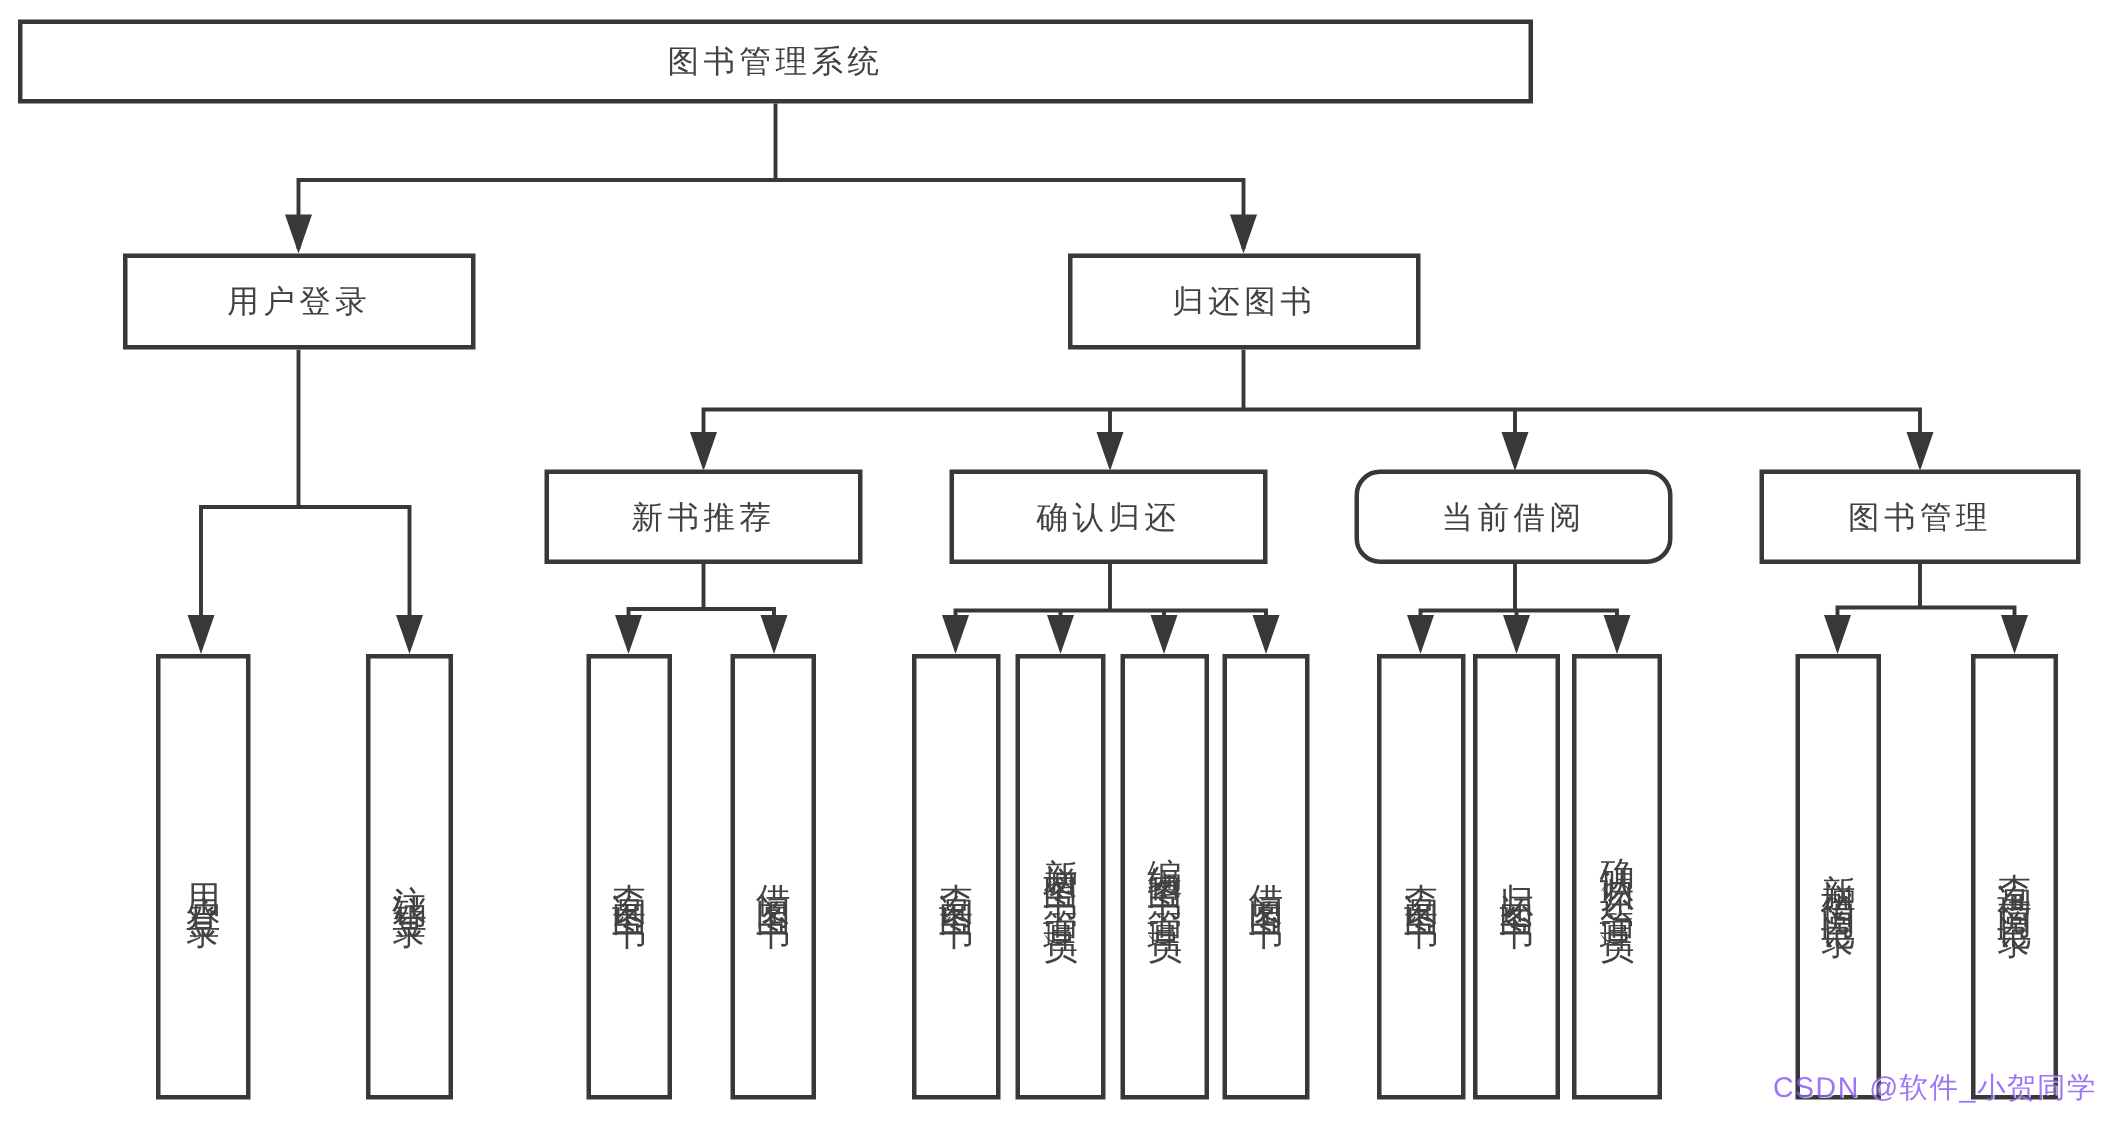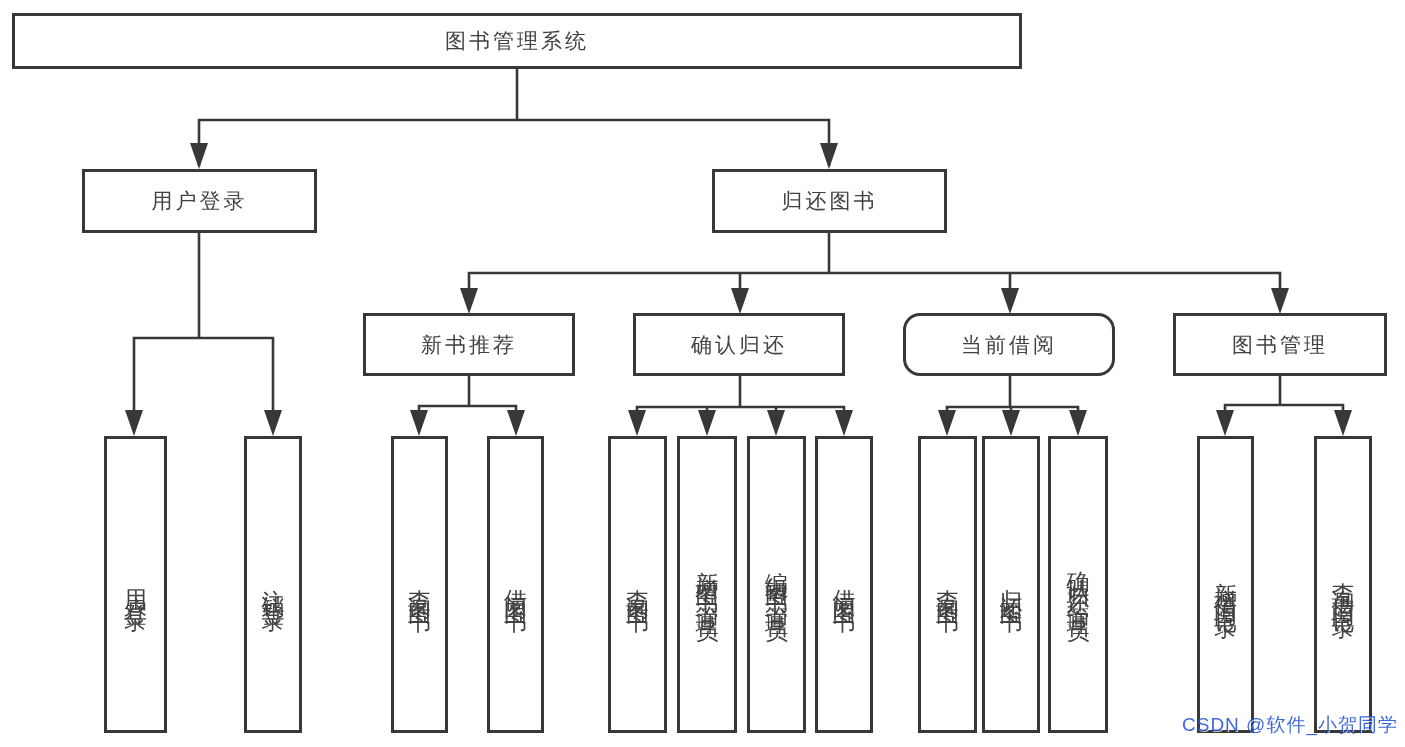--- a/index.html
+++ b/index.html
@@ -42,21 +42,21 @@
     font-size:23px;
     letter-spacing:7px;
     color:var(--text);
     white-space:nowrap;
   }
   .watermark{
     position:absolute;
     left:1182px;top:712px;
     font-size:19px;
     letter-spacing:1px;
-    color:#1d4ed8;
+    color:#8b5cf6;
     opacity:.85;
     text-shadow:1px 1px 0 rgba(255,255,255,.8);
     white-space:nowrap;
     pointer-events:none;
   }
 </style>
 </head>
 <body>
 
 <div class="canvas">

